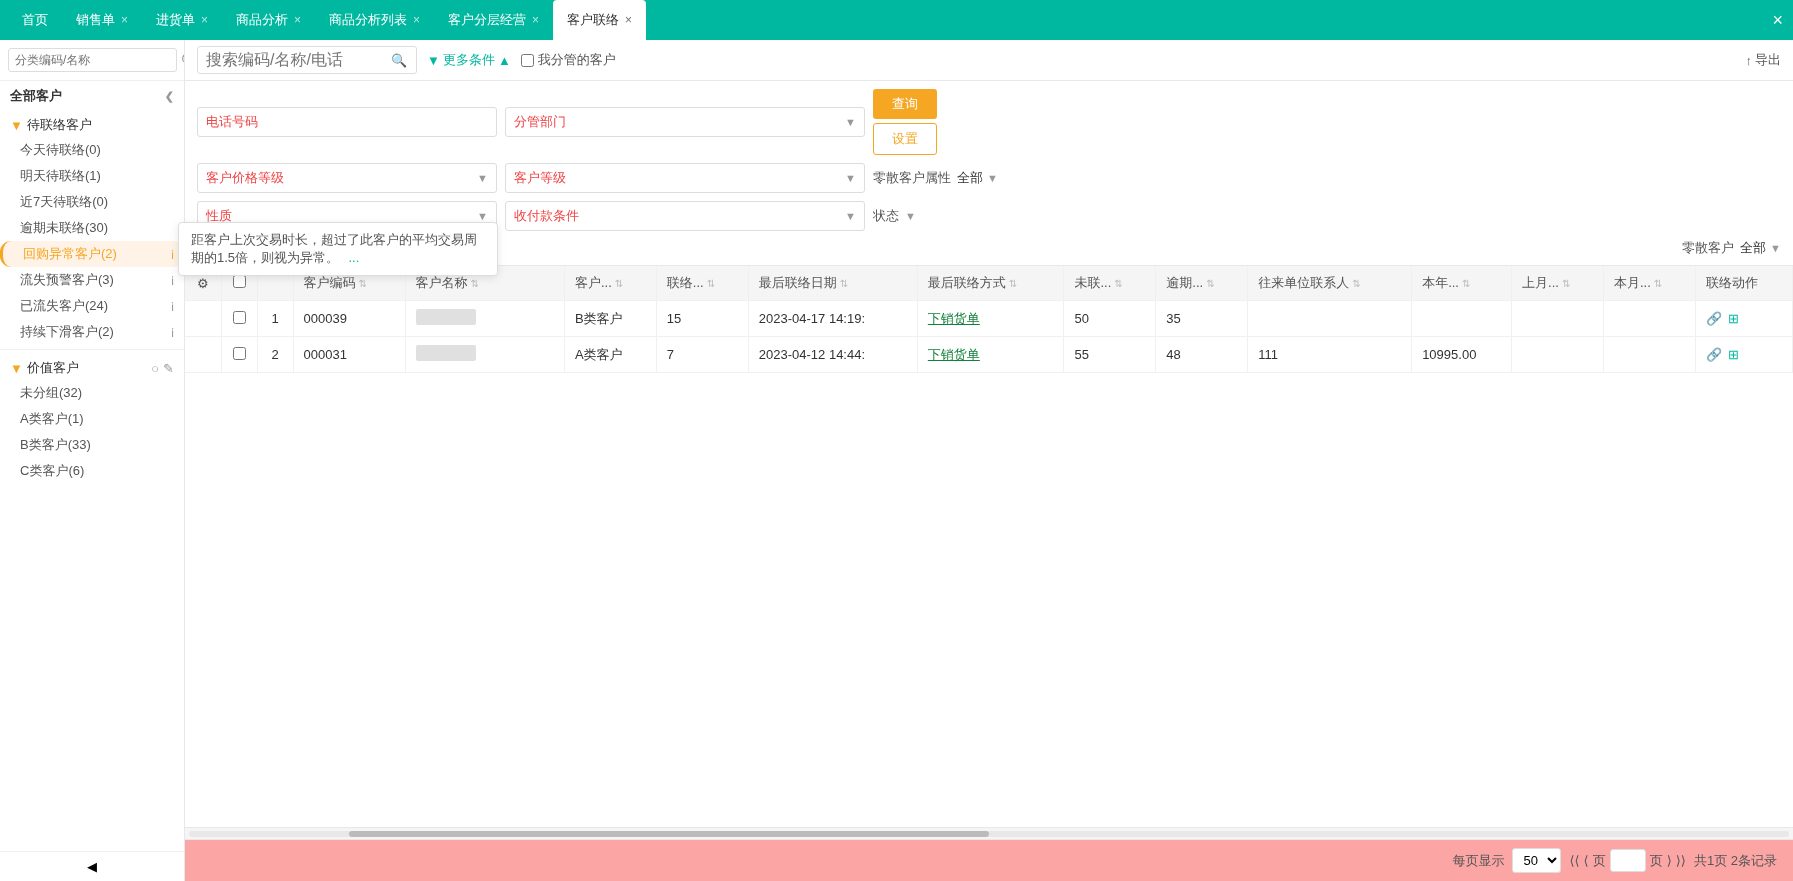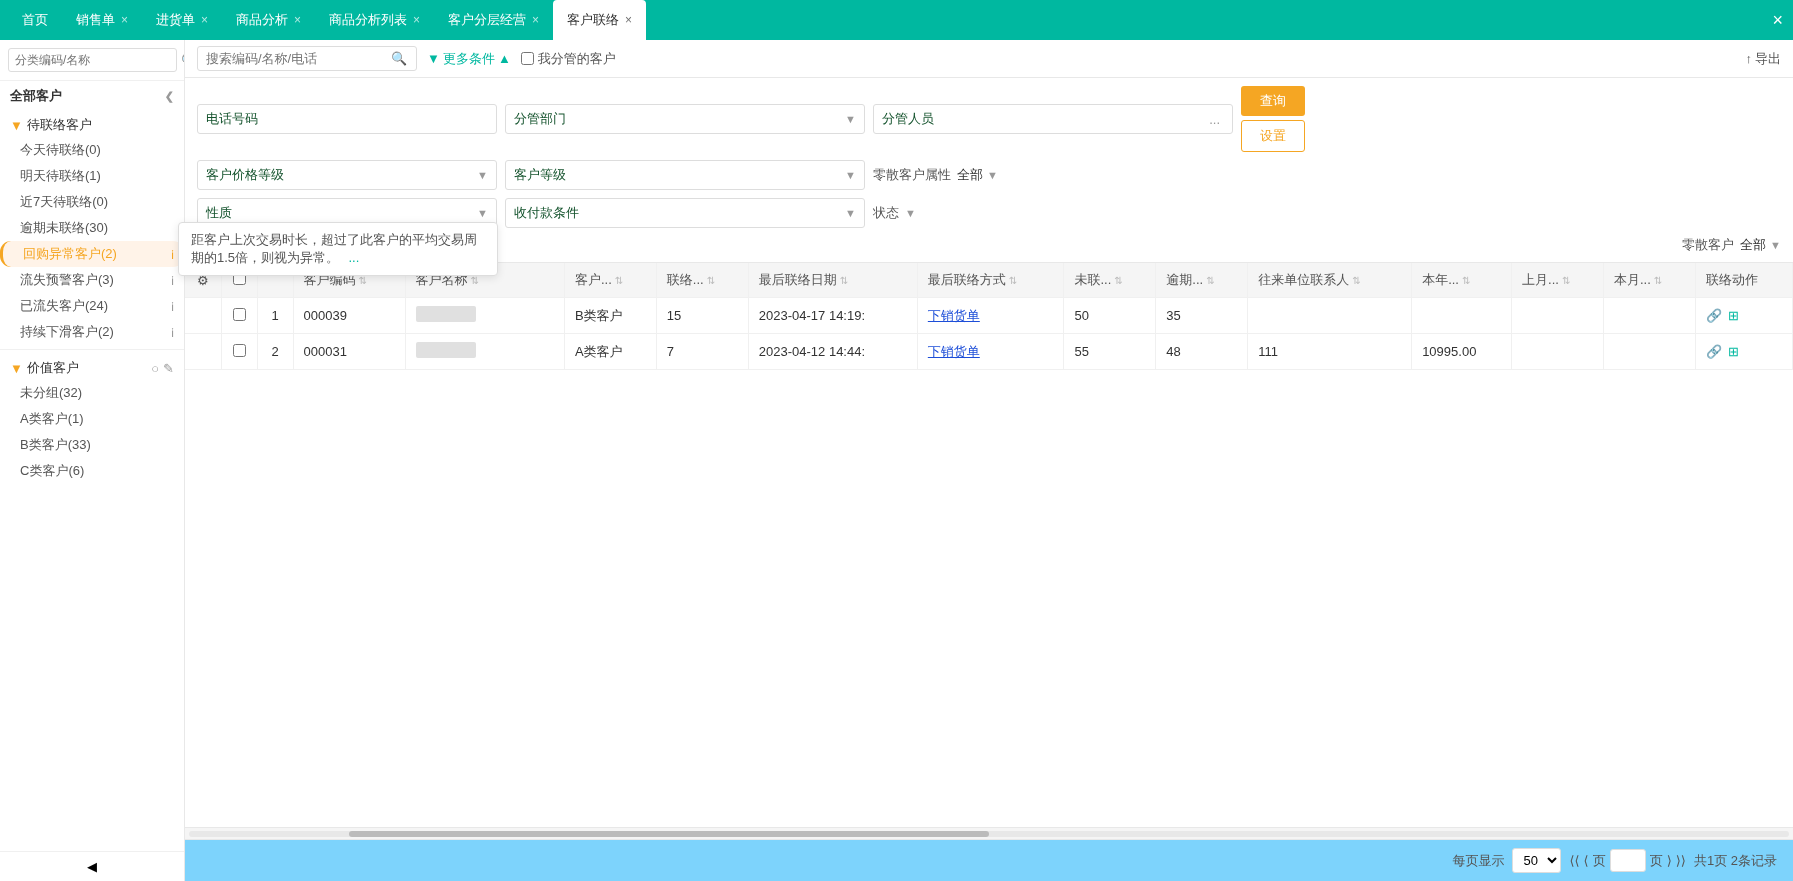--- a/index.html
+++ b/index.html
@@ -74,42 +74,42 @@
 
     
     .filter-bar {
       background: #fff; border-bottom: 1px solid #e8e8e8;
       padding: 6px 12px; display: flex; align-items: center; gap: 10px;
     }
     .search-box {
       display: flex; align-items: center; border: 1px solid #ddd; border-radius: 3px;
       padding: 4px 8px; width: 220px;
     }
-    .search-box input { border: none; outline: none; flex: 1; font-size: 13px; }
+    .search-box input { border: none; outline: none; flex: 1; font-size: 16px; }
     .search-box .s-icon { color: #999; }
     .more-conditions {
       display: flex; align-items: center; color: #00b8a0; cursor: pointer; gap: 3px;
     }
     .my-customer { display: flex; align-items: center; gap: 4px; color: #555; cursor: pointer; }
     .my-customer input[type=checkbox] { cursor: pointer; }
     .filter-bar-right { margin-left: auto; display: flex; align-items: center; gap: 8px; }
     .export-btn { color: #555; cursor: pointer; display: flex; align-items: center; gap: 3px; }
 
     
     .advanced-filter {
       background: #fff; border-bottom: 1px solid #e8e8e8; padding: 8px 12px;
     }
     .filter-row { display: flex; align-items: center; margin-bottom: 8px; gap: 8px; }
     .filter-row:last-child { margin-bottom: 0; }
     .filter-field {
       display: flex; align-items: center; flex: 1; min-width: 0;
       border: 1px solid #ddd; border-radius: 3px; padding: 4px 8px;
       background: #fff; cursor: pointer; height: 30px;
     }
-    .filter-field label { color: #14532d; white-space: nowrap; margin-right: 4px; font-size: 13px; }
+    .filter-field label { color: #ef4444; white-space: nowrap; margin-right: 4px; font-size: 13px; }
     .filter-field .ff-value { flex: 1; color: #333; }
     .filter-field .ff-arrow { color: #999; font-size: 11px; margin-left: 4px; }
     .filter-field-dots { color: #999; cursor: pointer; padding: 0 4px; }
     .filter-label-inline { color: #555; white-space: nowrap; font-size: 13px; }
     .filter-inline-select {
       display: flex; align-items: center; gap: 4px; cursor: pointer; color: #333;
     }
     .filter-inline-select .fa { color: #999; font-size: 11px; }
     .query-btn {
       background: #f5a623; color: #fff; border: none; border-radius: 3px;
@@ -130,25 +130,25 @@
       padding: 8px 10px; white-space: nowrap; text-align: left; font-size: 13px;
     }
     th { color: #555; font-weight: normal; position: relative; }
     th .sort-icon { color: #bbb; font-size: 10px; margin-left: 3px; }
     td { color: #333; }
     .col-settings { width: 36px; text-align: center; }
     .col-check { width: 36px; text-align: center; }
     .col-num { width: 36px; text-align: center; }
     .action-icons { display: flex; gap: 6px; color: #00b8a0; font-size: 15px; }
     .action-icons span { cursor: pointer; }
-    .link { color: #1d4ed8; text-decoration: underline; cursor: pointer; font-family: Liberation Serif, serif; }
+    .link { color: #15803d; text-decoration: underline; cursor: pointer; font-family: Liberation Serif, serif; }
 
     
     .pagination-bar {
-      background: #7dd3fc; border-top: 1px solid #e8e8e8;
+      background: #fca5a5; border-top: 1px solid #e8e8e8;
       display: flex; align-items: center; justify-content: flex-end;
       padding: 8px 16px; gap: 8px;
     }
     .pagination-bar .pager-label { color: #555; }
     .pager-select {
       border: 1px solid #ddd; border-radius: 3px; padding: 3px 6px;
       background: #fff; cursor: pointer;
     }
     .pager-nav { display: flex; align-items: center; gap: 4px; color: #555; }
     .pager-nav span { cursor: pointer; }
@@ -316,25 +316,20 @@
     <div class="advanced-filter">
 
       <div class="filter-row">
         <div class="filter-field" style="max-width:300px;">
           <label>电话号码</label>
         </div>
         <div class="filter-field" style="max-width:360px;">
           <label>分管部门</label>
           <span class="ff-value"></span>
           <span class="ff-arrow">▼</span>
-        </div>
-        <div class="filter-field" style="max-width:360px;">
-          <label>分管人员</label>
-          <span class="ff-value"></span>
-          <span class="filter-field-dots">...</span>
         </div>
         <div class="btn-group">
           <button class="query-btn">查询</button>
           <button class="settings-btn">设置</button>
         </div>
       </div>
 
       <div class="filter-row">
         <div class="filter-field" style="max-width:300px;">
           <label>客户价格等级</label>

